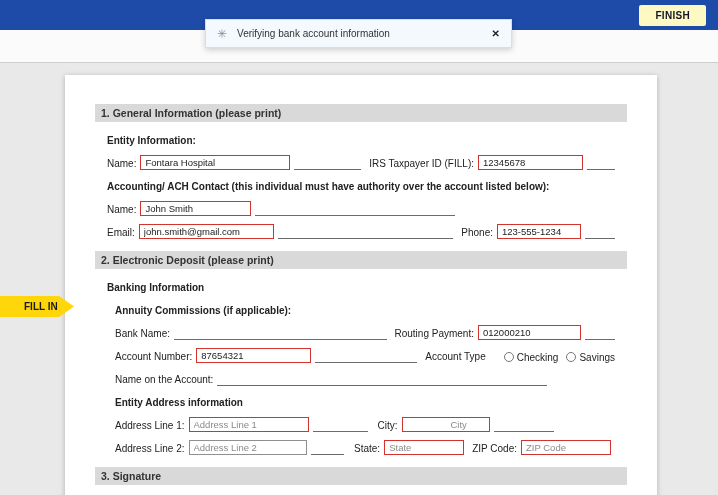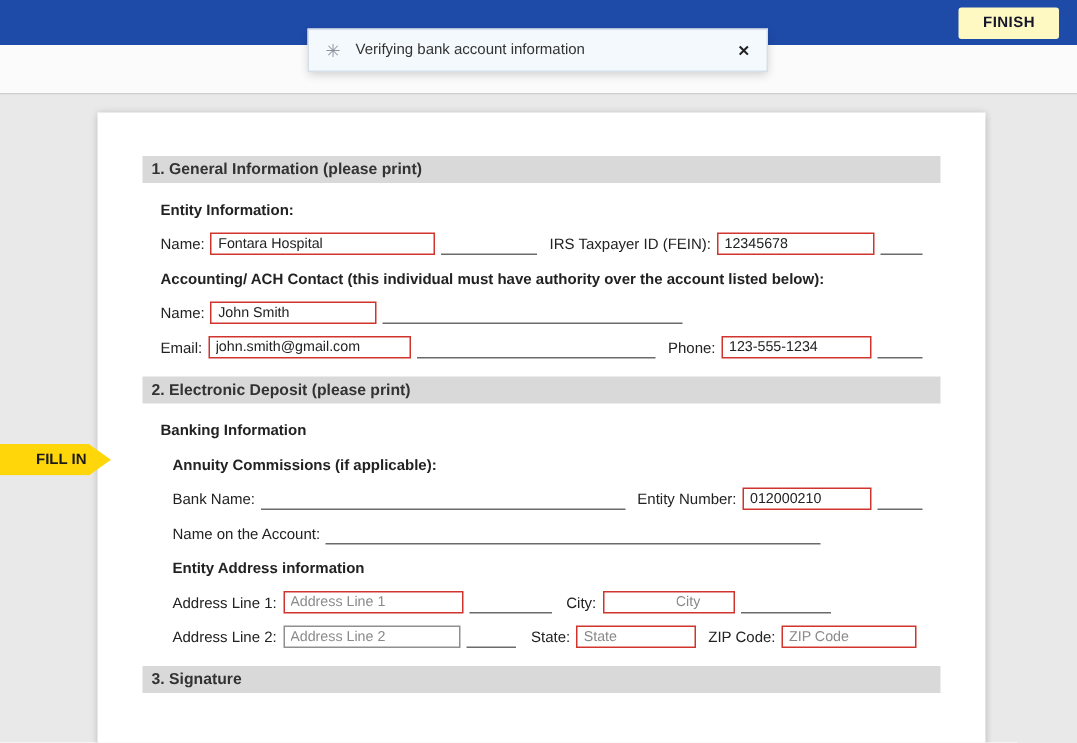--- a/index.html
+++ b/index.html
@@ -119,56 +119,68 @@
 
   <div class="section-bar">1. General Information (please print)</div>
 
   <div class="row">
     <span class="lbl bold">Entity Information:</span>
   </div>
   <div class="row">
     <span class="lbl">Name:</span>
     <input class="field red" style="width: 150px;" value="Fontara Hospital">
     <span class="line grow"></span>
-    <span class="lbl" style="margin-left:8px">IRS Taxpayer ID (FEIN):</span>
+    <span class="lbl" style="margin-left:8px">IRS Taxpayer ID (FILL):</span>
     <input class="field red" style="width: 105px;" value="12345678">
     <span class="line" style="width:28px"></span>
   </div>
 
   <div class="row">
     <span class="lbl bold">Accounting/ ACH Contact (this individual must have authority over the account listed below):</span>
   </div>
   <div class="row">
     <span class="lbl">Name:</span>
     <input class="field red" style="width: 111px;" value="John Smith">
     <span class="line" style="width:200px"></span>
   </div>
   <div class="row">
     <span class="lbl">Email:</span>
     <input class="field red" style="width: 135px;" value="john.smith@gmail.com">
     <span class="line grow"></span>
     <span class="lbl" style="margin-left:8px">Phone:</span>
-    <input class="field red" style="width: 100px;" value="123-555-1234">
+    <input class="field red" style="width: 84px;" value="123-555-1234">
     <span class="line" style="width:30px"></span>
   </div>
 
   <div class="section-bar">2. Electronic Deposit (please print)</div>
 
   <div class="row">
     <span class="lbl bold">Banking Information</span>
   </div>
   <div class="row">
     <span class="lbl bold indent">Annuity Commissions (if applicable):</span>
   </div>
   <div class="row">
     <span class="lbl indent">Bank Name:</span>
     <span class="line grow"></span>
-    <span class="lbl" style="margin-left:8px">Entity Number:</span>
-    <input class="field red" style="width: 86px;" value="012000210">
+    <span class="lbl" style="margin-left:8px">Routing Payment:</span>
+    <input class="field red" style="width: 103px;" value="012000210">
     <span class="line" style="width:30px"></span>
+  </div>
+  <div class="row">
+    <span class="lbl indent">Account Number:</span>
+    <input class="field red" style="width: 115px;" value="87654321">
+    <span class="line grow"></span>
+    <span class="lbl" style="margin-left:8px">Account Type</span>
+    <span class="radio-group">
+      <input type="radio" name="account_type" style="">
+      <span>Checking</span>
+      <input type="radio" name="account_type" style="">
+      <span>Savings</span>
+    </span>
   </div>
   <div class="row">
     <span class="lbl indent">Name on the Account:</span>
     <span class="line" style="width:330px"></span>
   </div>
   <div class="row">
     <span class="lbl bold indent">Entity Address information</span>
   </div>
   <div class="row">
     <span class="lbl indent">Address Line 1:</span>

